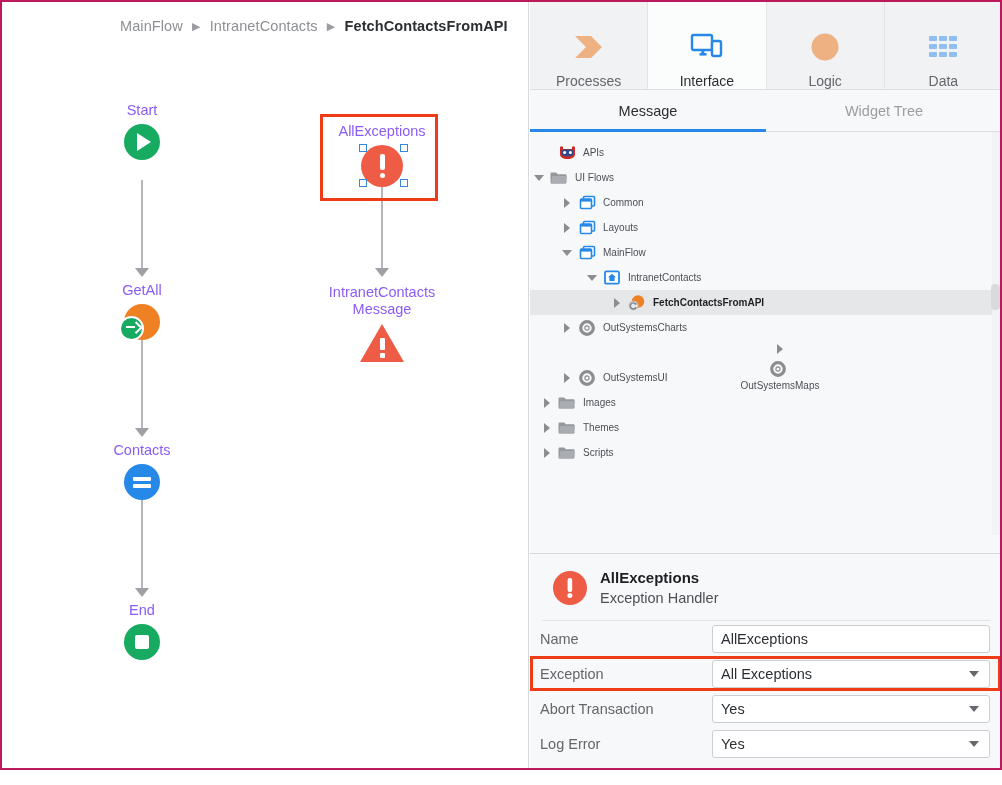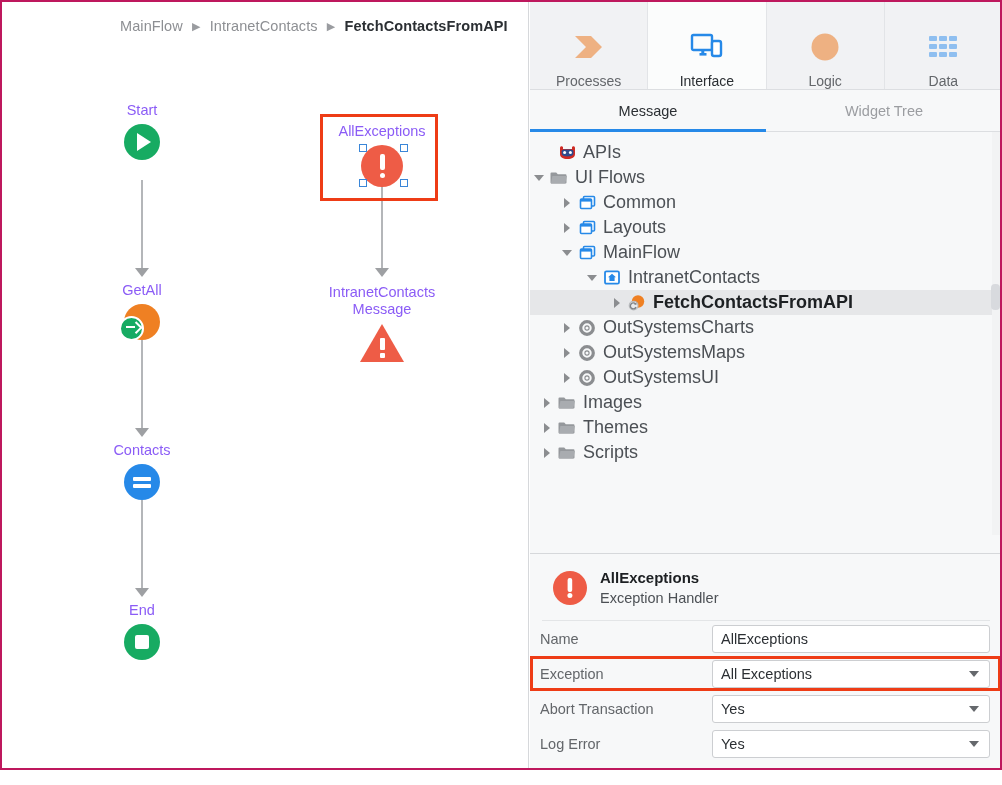--- a/index.html
+++ b/index.html
@@ -264,21 +264,21 @@
     position: relative;
     height: 403px;
     background: #f7f8f9;
     padding-top: 8px;
     overflow: hidden;
   }
   .trow {
     display: flex;
     align-items: center;
     height: 25px;
-    font-size: 18px;
+    font-size: 10px;
     color: #4c5055;
     white-space: nowrap;
     cursor: default;
   }
   .trow.selected { background: #e6e7e9; }
   .trow .tlabel { color: #4c5055; }
   .trow.selected .tlabel { color: #1d2023; font-weight: bold; }
   .tw {
     width: 18px;
     display: inline-flex;
@@ -633,21 +633,21 @@
           </span>
         <span class="ticon">
           <svg width="16" height="16" viewBox="0 0 16 16">
             <circle cx="8" cy="8" r="6.3" fill="none" stroke="#8b8d90" stroke-width="3.2"></circle>
             <circle cx="8" cy="8" r="2.1" fill="#f7f8f9" stroke="#8b8d90" stroke-width="1.1"></circle>
           </svg>
         </span>
         <span class="tlabel">OutSystemsCharts</span>
       </div>
 
-      <div class="trow" style="padding-left:28px;">
+      <div class="trow" style="padding-left:28px;flex-direction:column;">
         <span class="tw">
             <i class="caret-r"></i>
           </span>
         <span class="ticon">
           <svg width="16" height="16" viewBox="0 0 16 16">
             <circle cx="8" cy="8" r="6.3" fill="none" stroke="#8b8d90" stroke-width="3.2"></circle>
             <circle cx="8" cy="8" r="2.1" fill="#f7f8f9" stroke="#8b8d90" stroke-width="1.1"></circle>
           </svg>
         </span>
         <span class="tlabel">OutSystemsMaps</span>

